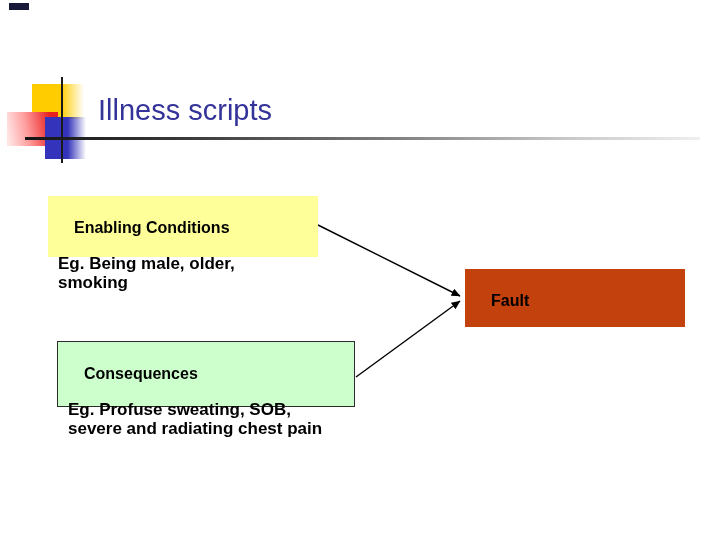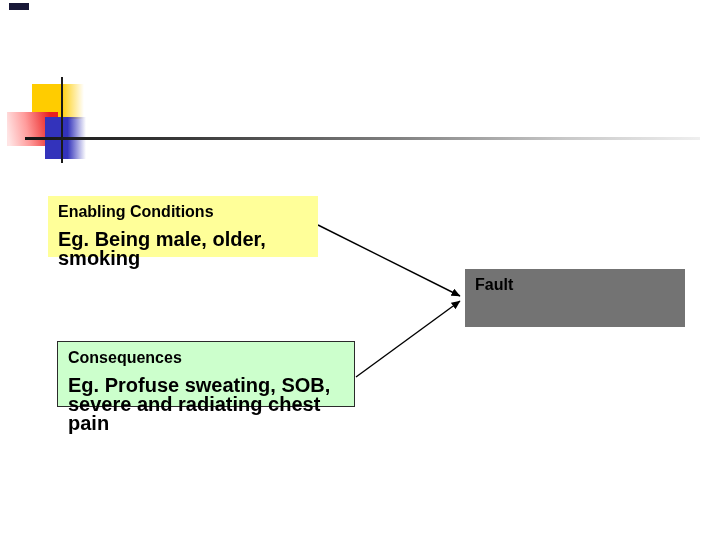--- a/index.html
+++ b/index.html
@@ -73,24 +73,24 @@
     position: absolute;
     box-sizing: border-box;
     padding: 6px 10px;
     color: #000000;
     z-index: 2;
   }
   .node .node-title {
     font-size: 16px;
     font-weight: bold;
     line-height: 20px;
-    margin: 0;
+    margin: 16px;
   }
   .node .node-example {
-    font-size: 20px;
+    font-size: 17px;
     font-weight: bold;
     line-height: 19px;
     margin: 8px 0 0 0;
   }
   .node-enabling {
     left: 48px; top: 196px;
     width: 270px; height: 61px;
     background: #FFFF99;
   }
   .node-fault {
@@ -127,37 +127,38 @@
 <div class="slide">
 
   <div class="corner-mark"></div>
 
   <div class="sq-yellow"></div>
   <div class="sq-red"></div>
   <div class="sq-blue"></div>
   <div class="v-line"></div>
   <div class="h-rule"></div>
 
+  <div class="slide-title">Illness scripts</div>
 
   <svg class="connectors" viewBox="0 0 720 540" xmlns="http://www.w3.org/2000/svg">
     <defs>
       <marker id="arrowhead" markerWidth="10" markerHeight="8" refX="8.5" refY="4" orient="auto" markerUnits="userSpaceOnUse">
         <path d="M0,0 L9,4 L0,8 Z" fill="#000000"></path>
       </marker>
     </defs>
     <line x1="318" y1="225" x2="460" y2="296" stroke="#000000" stroke-width="1.4" marker-end="url(#arrowhead)"></line>
     <line x1="356" y1="377" x2="460" y2="301" stroke="#000000" stroke-width="1.4" marker-end="url(#arrowhead)"></line>
   </svg>
 
   <div class="node node-enabling" style="background-color: rgb(255, 255, 153);">
     <p class="node-title">Enabling Conditions</p>
     <p class="node-example">Eg. Being male, older, smoking</p>
   </div>
 
-  <div class="node node-fault" style="background-color: #737373;">
+  <div class="node node-fault" style="background-color: #c2410c;">
     <p class="node-title">Fault</p>
   </div>
 
   <div class="node node-consequences" style="background-color: rgb(204, 255, 204);">
     <p class="node-title">Consequences</p>
     <p class="node-example">Eg. Profuse sweating, SOB, severe and radiating chest pain</p>
   </div>
 
 
 </div>

